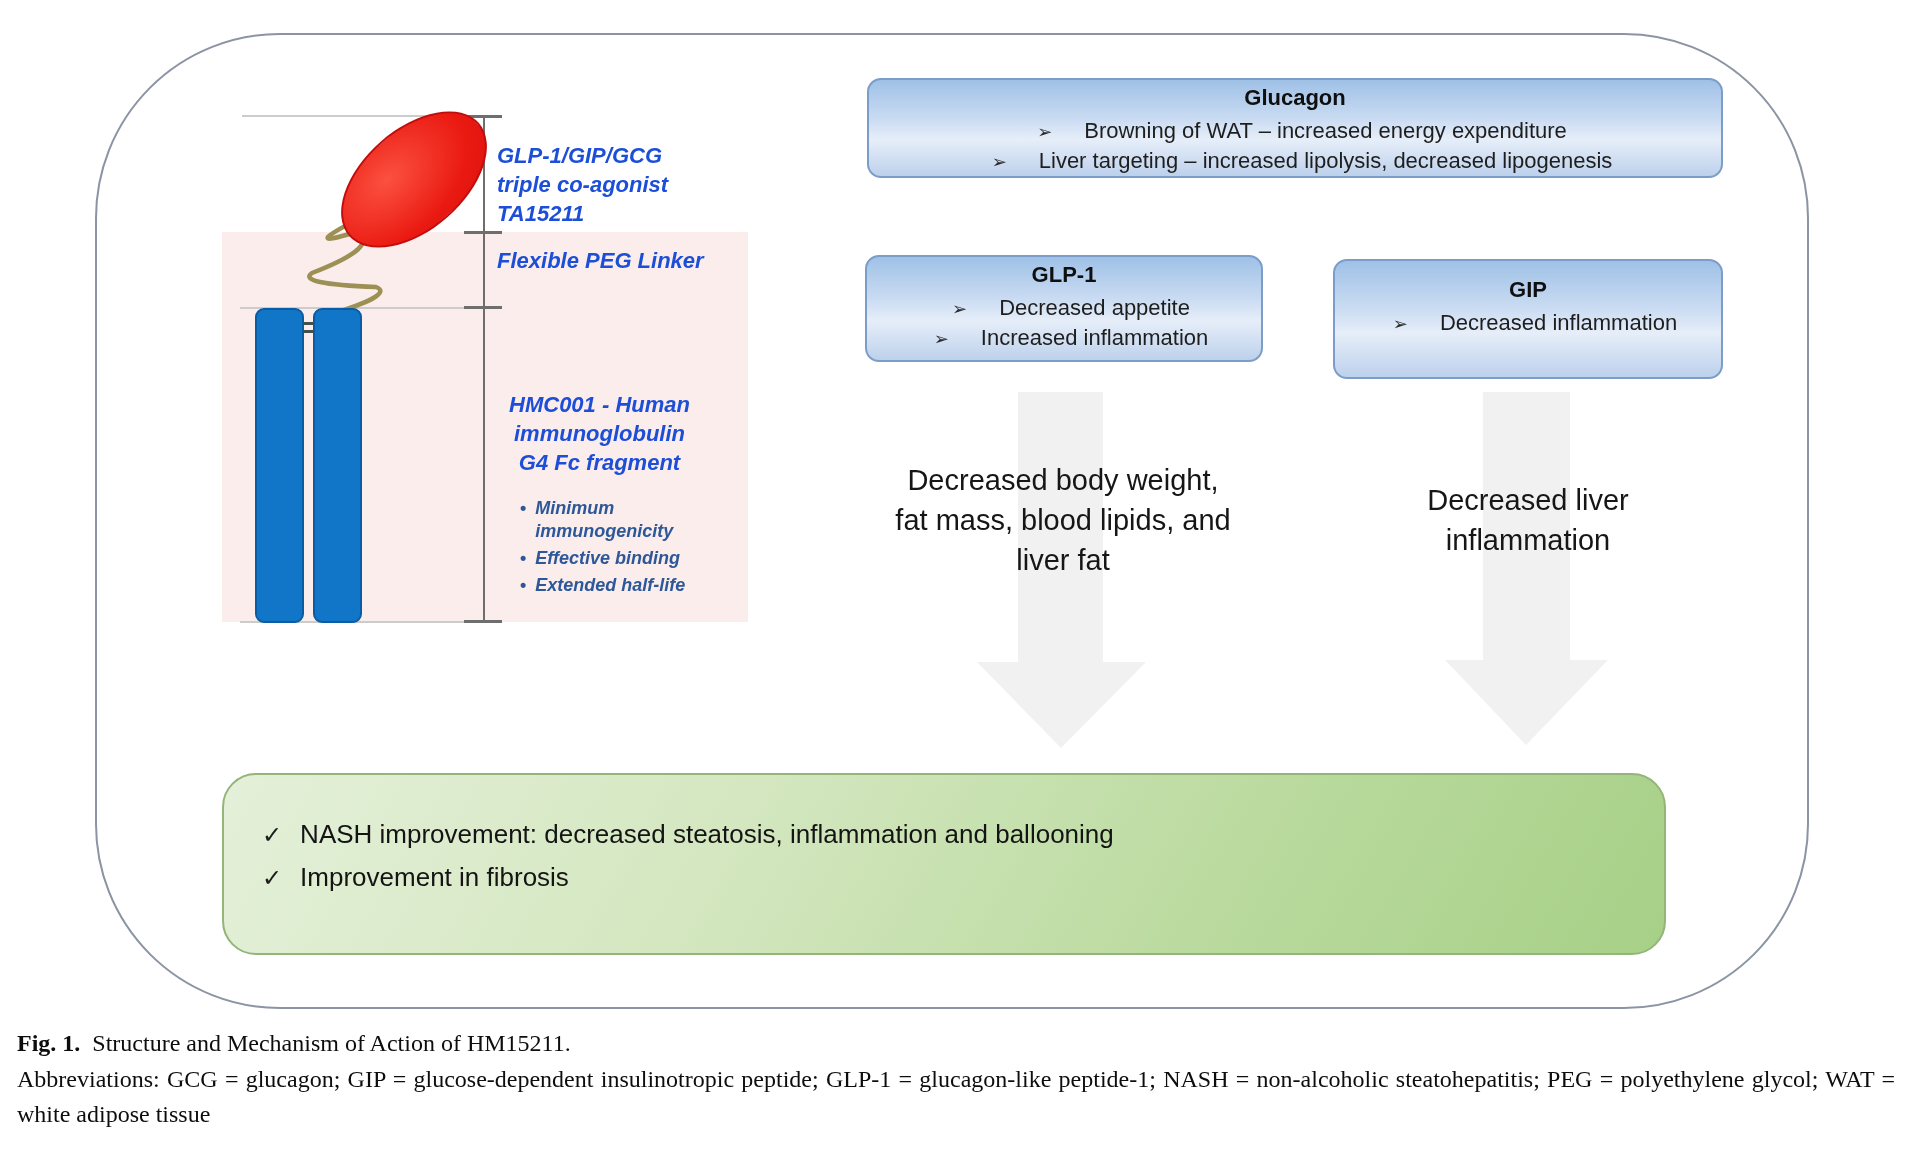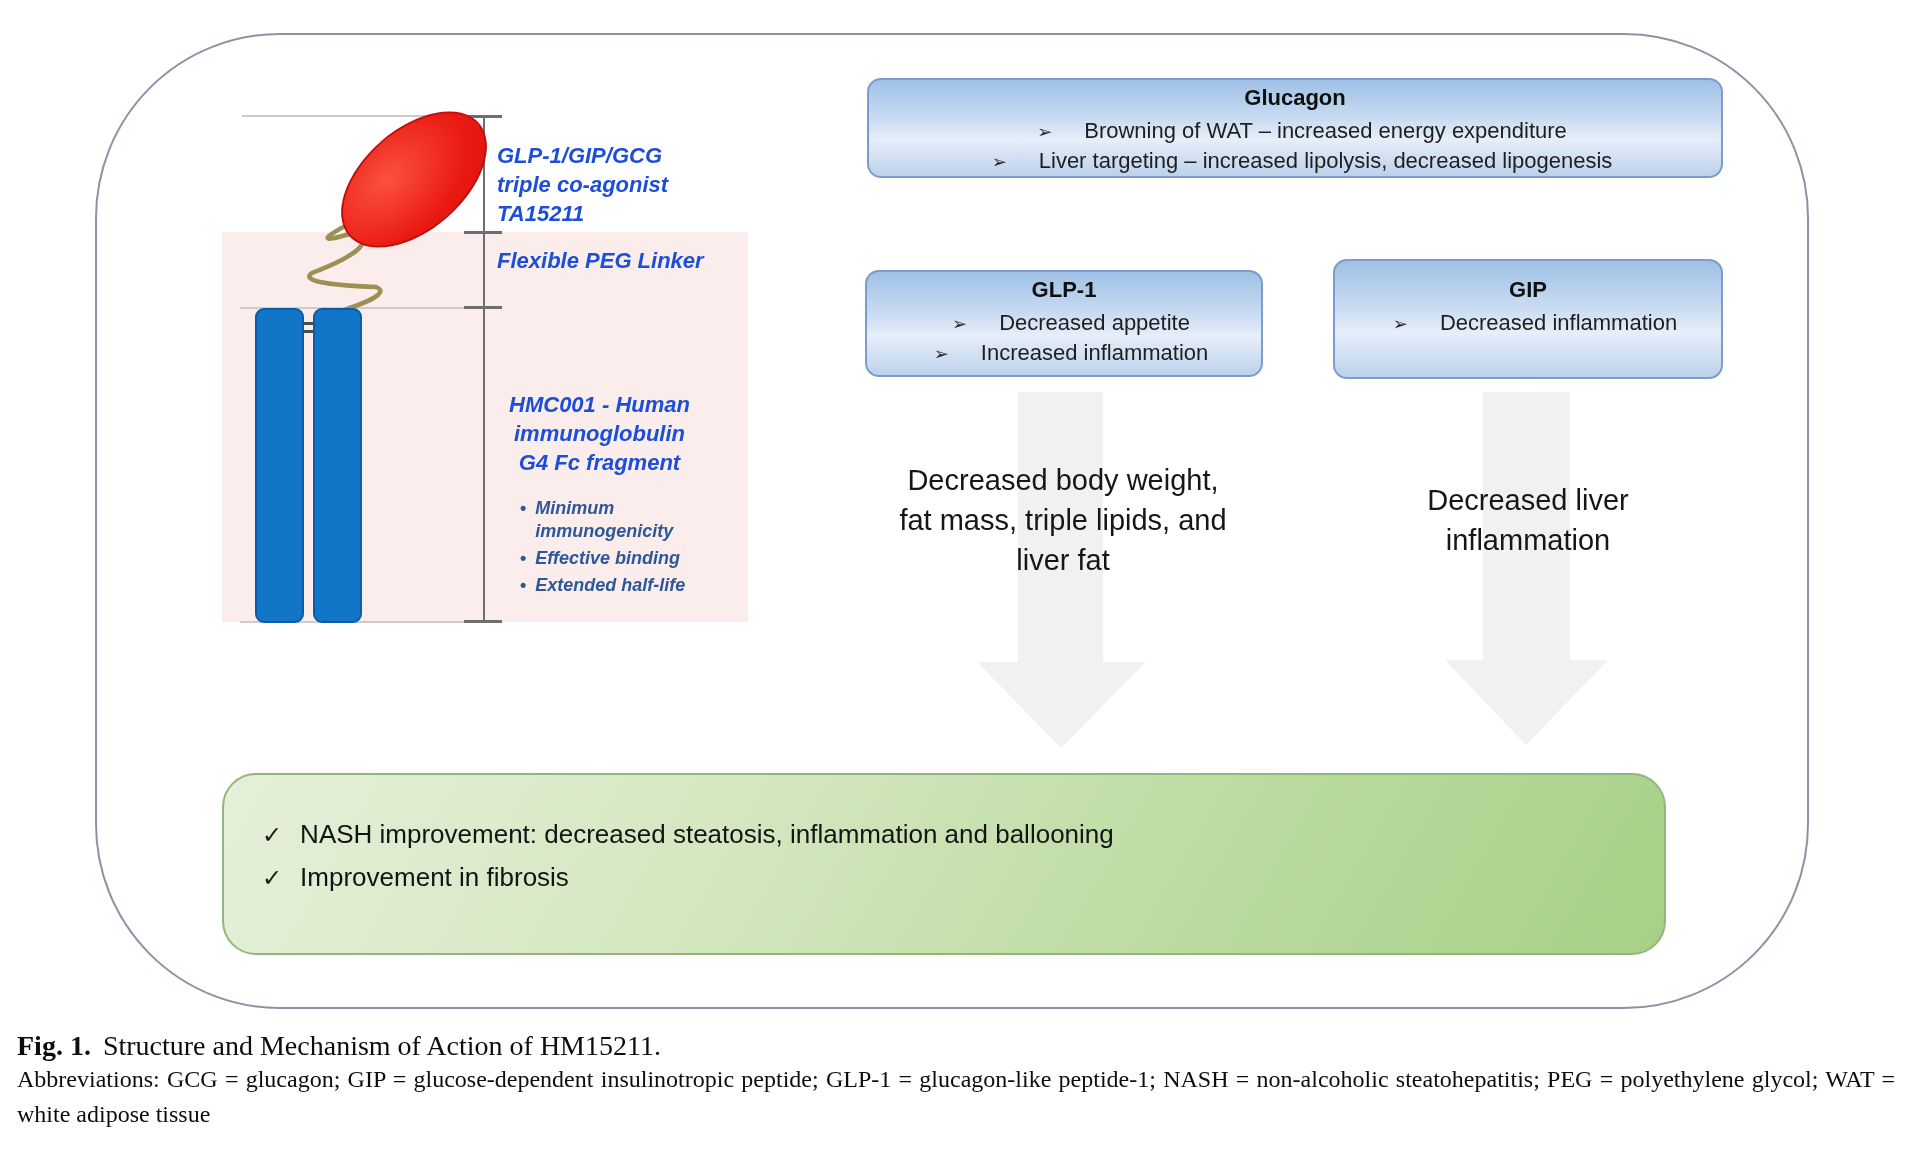--- a/index.html
+++ b/index.html
@@ -42,21 +42,21 @@
   
   .greenbox{left:222px;top:773px;width:1444px;height:182px;border:2px solid #93b57a;border-radius:34px;box-sizing:border-box;
             background:linear-gradient(120deg,#e4f0d9 0%,#d4e7c0 35%,#b8d99c 72%,#a7d087 100%);}
   .outcome{left:262px;top:818px;}
   .outcome-row{display:flex;align-items:baseline;margin-bottom:11px;}
   .outcome-row .check{font-family:"DejaVu Sans",sans-serif;font-size:24px;color:#1c1c1c;margin-right:18px;flex:none;}
   .outcome-row .otext{font-size:26px;color:#141414;line-height:32px;}
 
   
   .caption{font-family:"Liberation Serif",serif;color:#0d0d0d;}
-  .cap1{left:17px;top:1030px;font-size:28px;}
+  .cap1{left:17px;top:1030px;font-size:24px;}
   .cap1 b{margin-right:12px;}
   .cap2{left:17px;top:1062px;width:1878px;font-size:24px;line-height:35px;text-align:justify;}
 
   svg{position:absolute;left:0;top:0;pointer-events:none;}
 </style>
 </head>
 <body>
 
 <div id="canvas">
 
@@ -111,42 +111,42 @@
     <div class="box-row">
       <span class="glyph">➢</span>
       <span>Browning of WAT – increased energy expenditure</span>
     </div>
     <div class="box-row">
       <span class="glyph">➢</span>
       <span>Liver targeting – increased lipolysis, decreased lipogenesis</span>
     </div>
   </div>
 
-  <div class="abs bluebox" style="left:865px;top:270px;width:398px;height:107px">
+  <div class="abs bluebox" style="left:865px;top:255px;width:398px;height:107px">
     <div class="box-title">GLP-1</div>
     <div class="box-row">
       <span class="glyph">➢</span>
       <span>Decreased appetite</span>
     </div>
     <div class="box-row">
       <span class="glyph">➢</span>
       <span>Increased inflammation</span>
     </div>
   </div>
 
   <div class="abs bluebox" style="left:1333px;top:259px;width:390px;height:120px">
     <div class="box-title" style="margin-top:16px">GIP</div>
     <div class="box-row">
       <span class="glyph">➢</span>
       <span>Decreased inflammation</span>
     </div>
   </div>
 
   <div class="abs arrowtext preline" style="left:878px;top:460px;width:370px">Decreased body weight,
-fat mass, triple lipids, and
+fat mass, blood lipids, and
 liver fat</div>
   <div class="abs arrowtext preline" style="left:1393px;top:480px;width:270px">Decreased liver
 inflammation</div>
 
   <div class="abs greenbox"></div>
   <div class="abs outcome">
     <div class="outcome-row">
       <span class="check">✓</span>
       <span class="otext">NASH improvement: decreased steatosis, inflammation and ballooning</span>
     </div>

